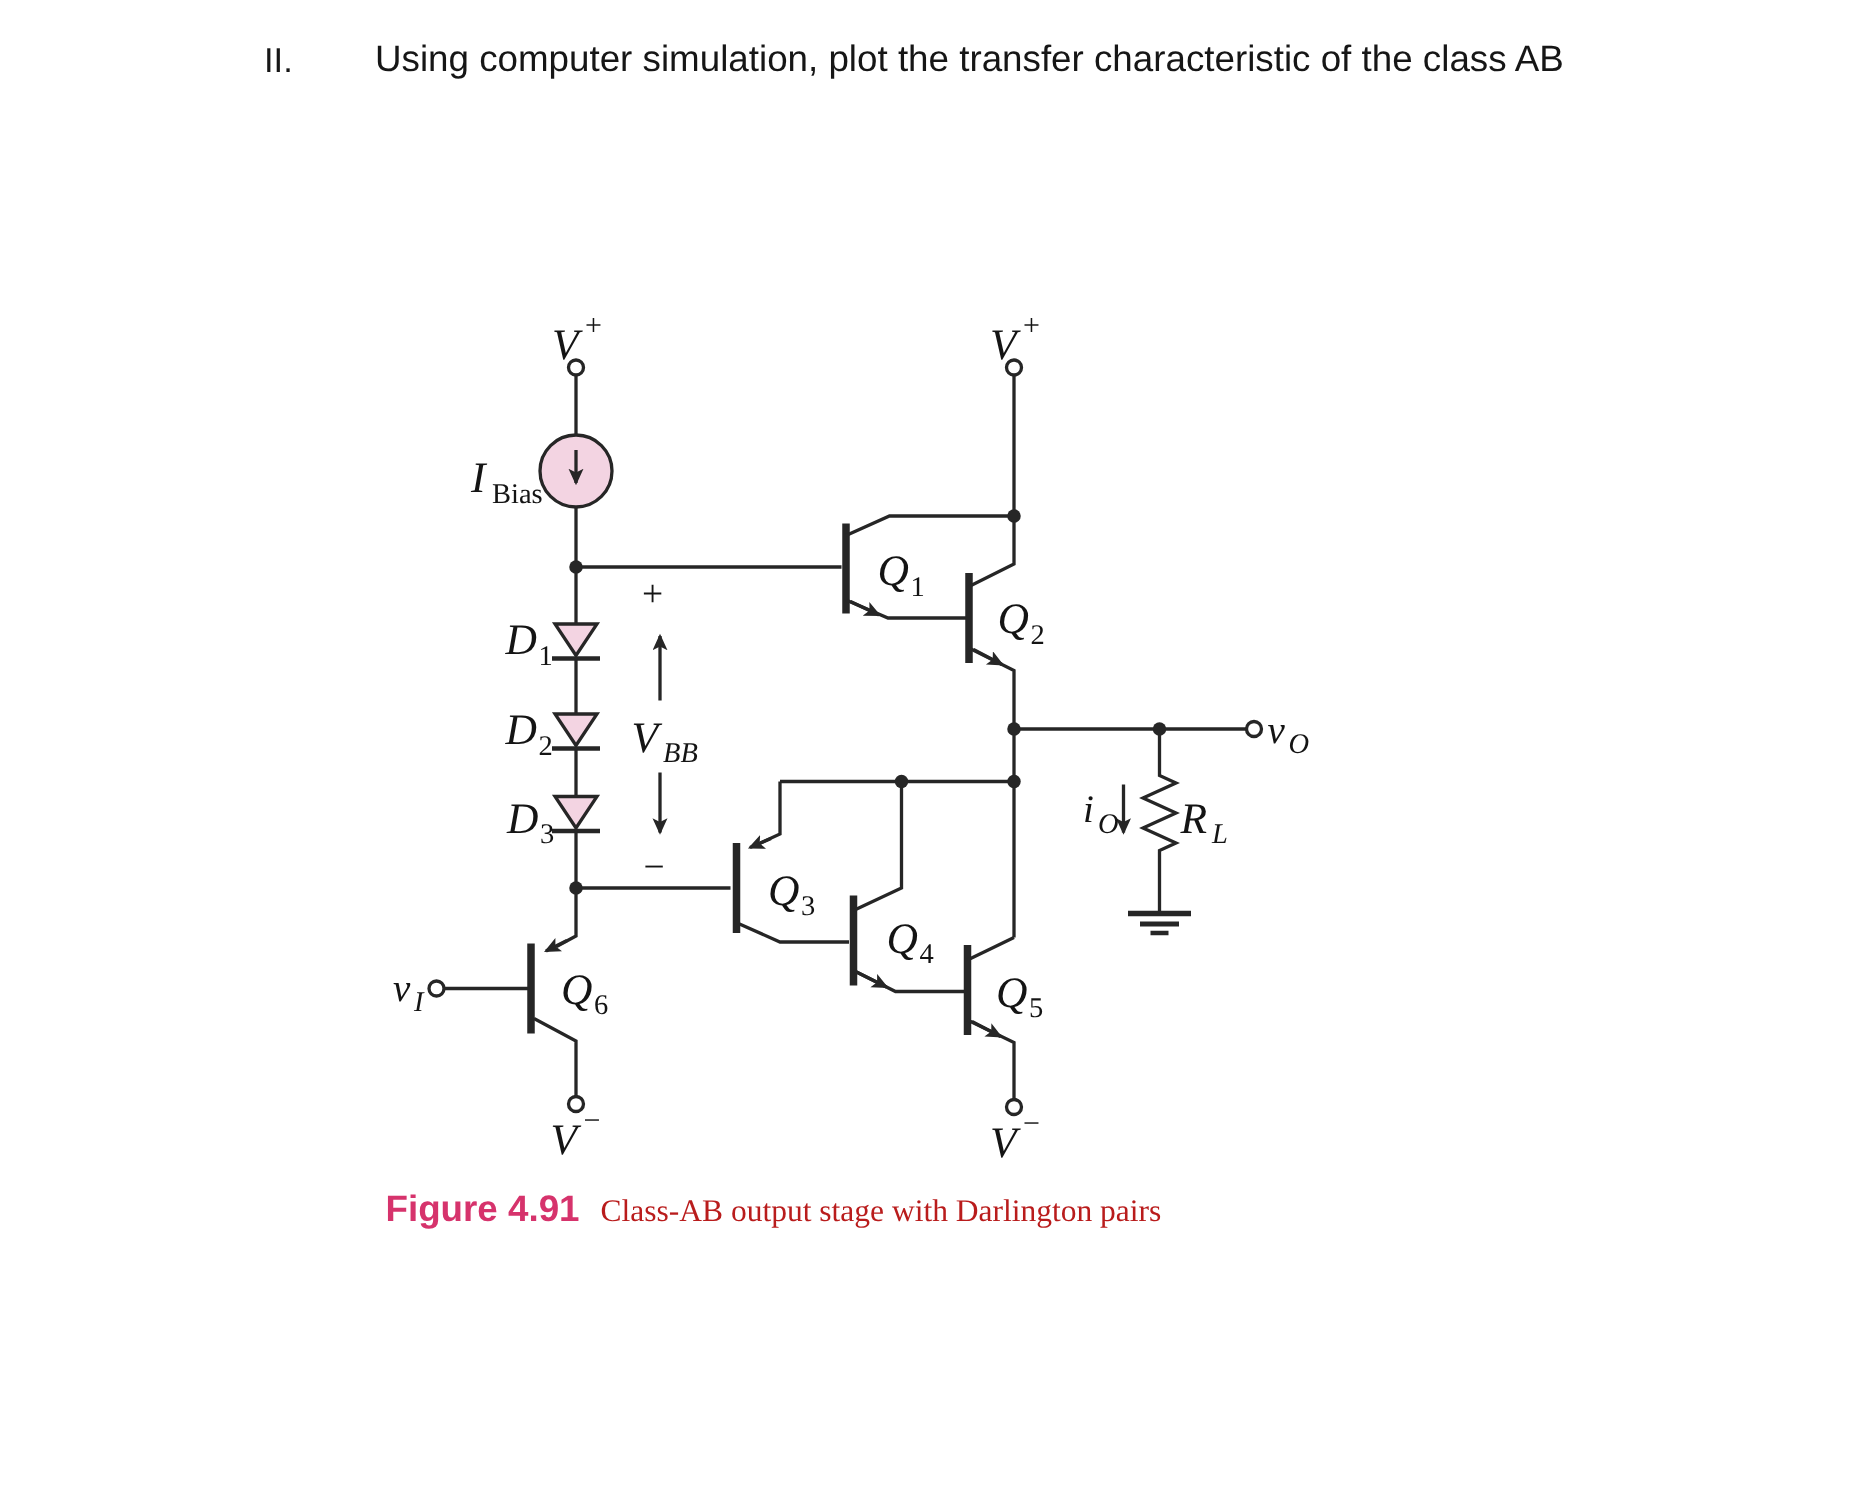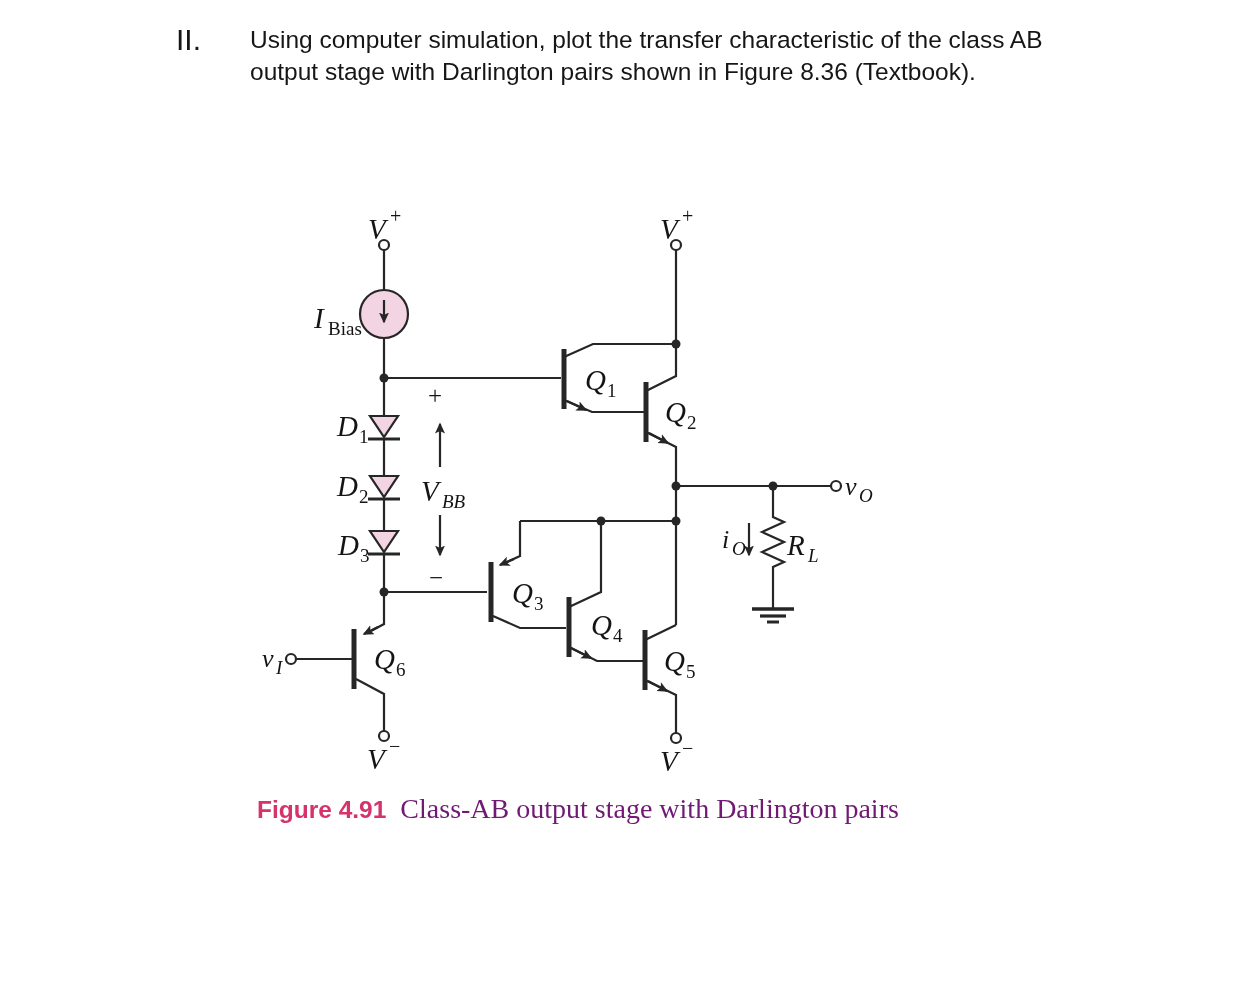--- a/index.html
+++ b/index.html
@@ -2,37 +2,37 @@
 <html style="--wire: #262626; --device_fill: #f3d4e2; --caption_accent: #d6336c;"><head>
 <meta charset="utf-8">
 <style>
   html,body{margin:0;padding:0;}
   body{
     width:1242px;height:1005px;position:relative;background:#ffffff;
     font-family:"Liberation Sans",sans-serif;color:#161616;overflow:hidden;
   }
   .problem-item{
     position:absolute;left:176px;top:24px;
-    font-size:30px;line-height:32px;white-space:nowrap;
+    font-size:23px;line-height:32px;white-space:nowrap;
   }
   .problem-text{
     position:absolute;left:250px;top:24px;
     font-size:24.5px;line-height:32px;
   }
   .problem-text div{white-space:nowrap;}
   .circuit-svg{position:absolute;left:240px;top:200px;}
   .caption{
     position:absolute;left:257px;top:793px;white-space:nowrap;
   }
   .caption .fig-label{
     font-family:"Liberation Sans",sans-serif;font-weight:bold;
     font-size:24.5px;color:var(--caption_accent,#d6336c);
   }
   .caption .fig-text{
-    font-family:"Liberation Serif",serif;font-size:28px;color:#701a75;
+    font-family:"Liberation Serif",serif;font-size:21px;color:#b91c1c;
     margin-left:14px;
   }
   
   .w{stroke:var(--wire,#262626);stroke-width:2.2;fill:none;stroke-linecap:butt;}
   .bar{stroke:var(--wire,#262626);stroke-width:5;fill:none;}
   .device{fill:var(--device_fill,#f3d4e2);stroke:var(--wire,#262626);stroke-width:2.2;}
   .cathode{stroke:var(--wire,#262626);stroke-width:3;}
   .node{fill:var(--wire,#262626);stroke:none;}
   .term{fill:#ffffff;stroke:var(--wire,#262626);stroke-width:2.2;}
   .gnd1{stroke:var(--wire,#262626);stroke-width:3.6;}
@@ -45,21 +45,20 @@
   .sub-i{font-family:"Liberation Serif",serif;font-style:italic;font-size:19px;}
   .sup{font-family:"Liberation Serif",serif;font-size:20px;}
   .sign{font-family:"Liberation Serif",serif;font-size:25px;}
 </style>
 </head>
 <body>
 
 <div class="problem-item">II.</div>
 <div class="problem-text">
   <div>Using computer simulation, plot the transfer characteristic of the class AB</div>
-  <div>output stage with Darlington pairs shown in Figure 8.36 (Textbook).</div>
 </div>
 
 <svg class="circuit-svg" width="700" height="585" viewBox="240 200 700 585" xmlns="http://www.w3.org/2000/svg">
   <defs>
     <marker id="ah" markerUnits="userSpaceOnUse" markerWidth="13" markerHeight="11" refX="9.5" refY="5" orient="auto">
       <path d="M0,0 L11,5 L0,10 L2.5,5 Z" fill="#262626"></path>
     </marker>
   </defs>
 
   <g>

